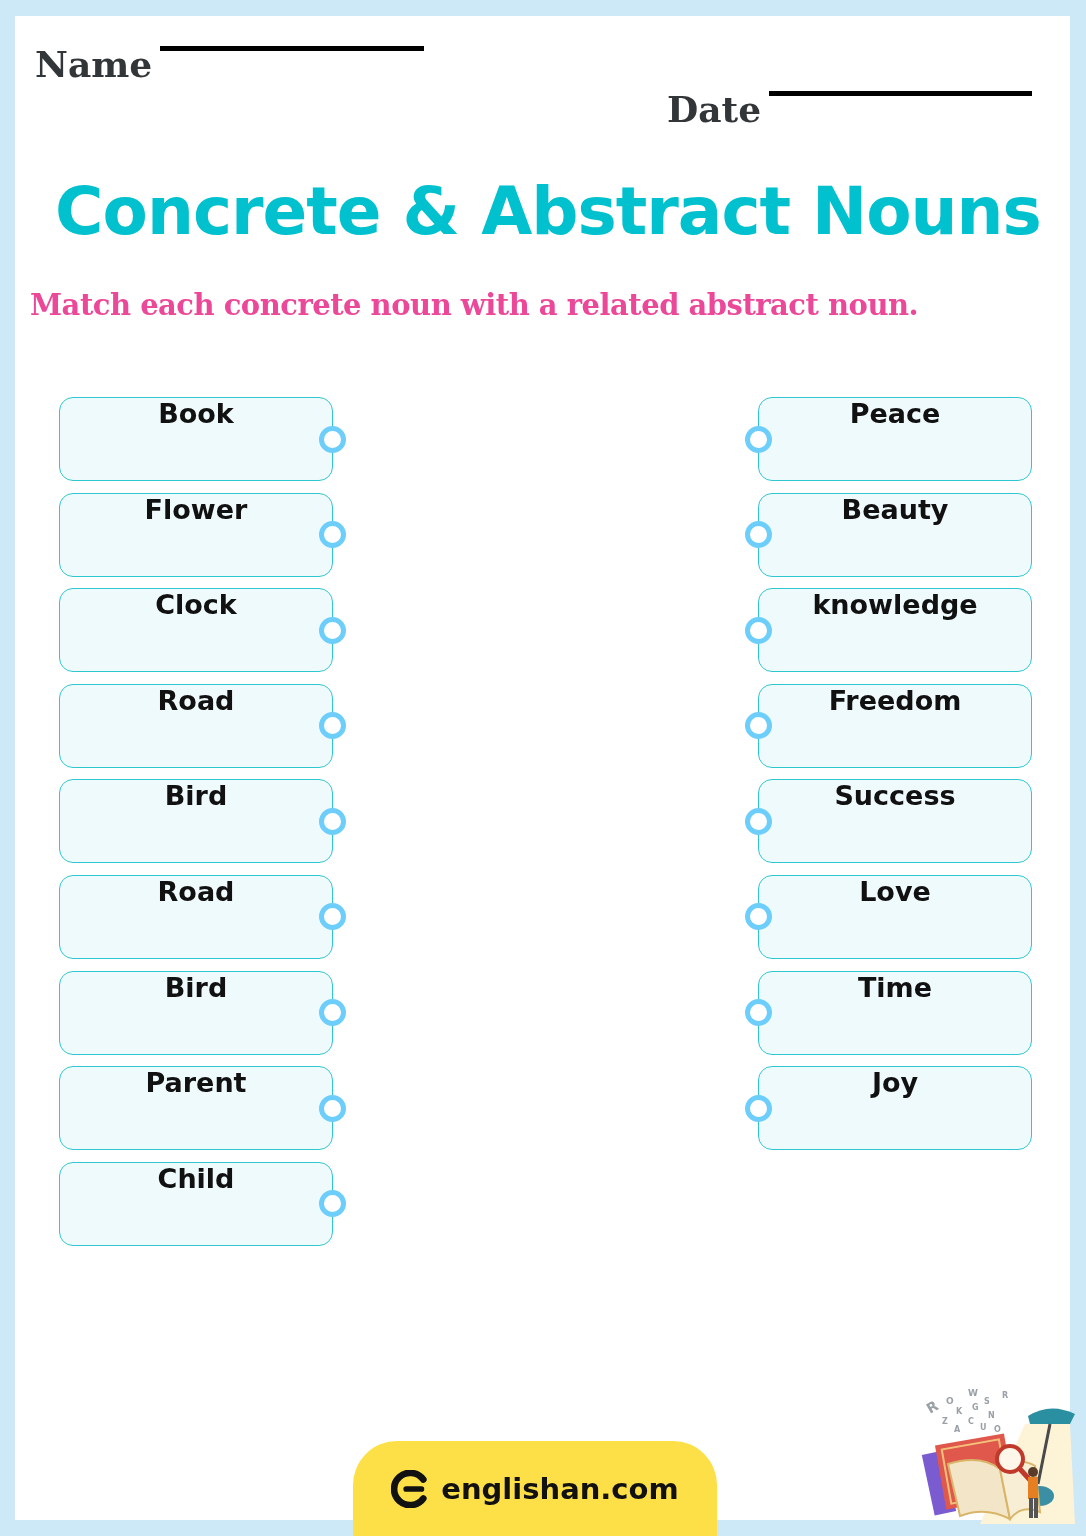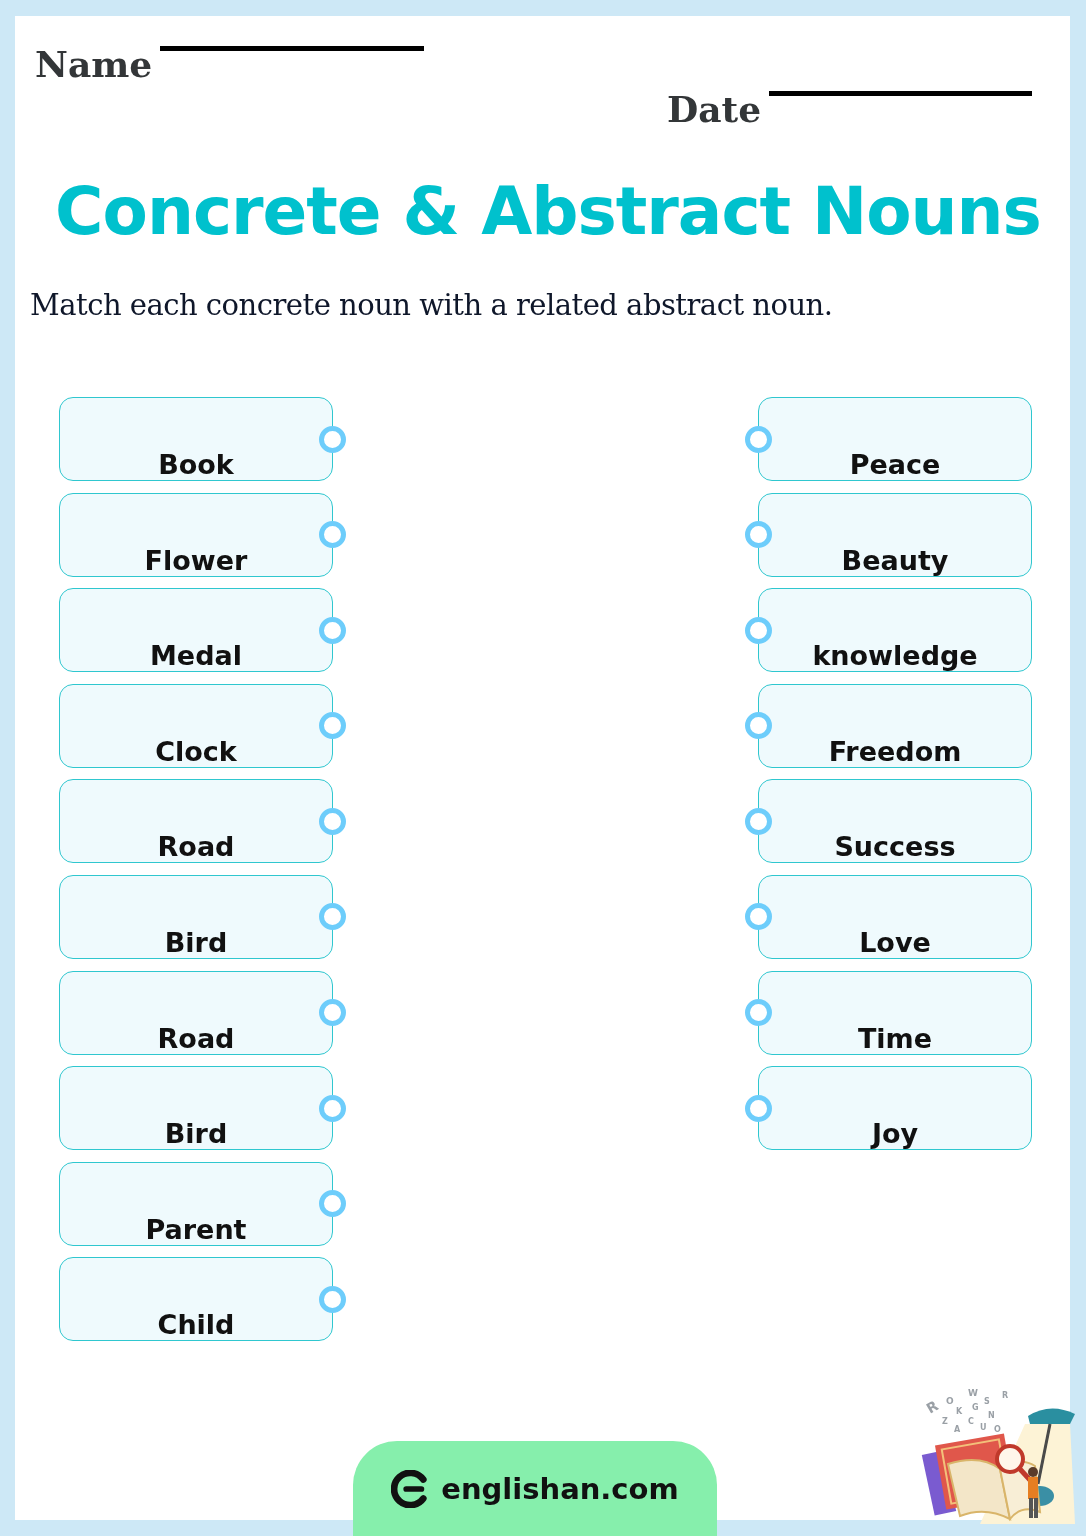--- a/index.html
+++ b/index.html
@@ -50,23 +50,23 @@
     letter-spacing: -1px;
     color: #00c1cd;
     line-height: 1.1;
     margin-left: 11px;
   }
   .instruction {
     position: absolute;
     left: 15px;
     top: 272px;
     font-family: "DejaVu Serif", serif;
-    font-weight: normal;
+    font-weight: bold;
     font-size: 29px;
-    color: #0f172a;
+    color: #ec4899;
     letter-spacing: -0.5px;
   }
 
   .column {
     position: absolute;
     top: 381px;
     width: 274px;
   }
   .column-left { left: 44px; }
   .column-right { left: 743px; }
@@ -74,21 +74,21 @@
   .word-box {
     position: relative;
     width: 274px;
     height: 84px;
     box-sizing: border-box;
     border: 1.5px solid #2fc7cf;
     border-radius: 14px;
     background: #effafd;
     margin-bottom: 11.6px;
     display: flex;
-    align-items: flex-end;
+    align-items: flex-start;
     justify-content: center;
     font-family: "DejaVu Sans", sans-serif;
     font-weight: bold;
     font-size: 27px;
     color: #111;
     cursor: pointer;
   }
   .connector {
     position: absolute;
     top: 50%;
@@ -98,21 +98,21 @@
     border-radius: 50%;
     background: #ffffff;
   }
   .column-left .connector { right: -14px; }
   .column-right .connector { left: -14px; }
 
   .footer-tab {
     position: absolute;
     left: 353px; top: 1441px;
     width: 364px; height: 95px;
-    background: #86efac;
+    background: #fde047;
     border-radius: 44px 44px 0 0;
     display: flex;
     align-items: center;
     justify-content: center;
     box-sizing: border-box;
   }
   .footer-logo {
     width: 38px; height: 38px;
     margin-right: 12px;
   }
@@ -147,24 +147,20 @@
 
   <div class="instruction">Match each concrete noun with a related abstract noun.</div>
 
   <div class="column column-left">
     <div class="word-box">
         <span>Book</span>
         <span class="connector"></span>
       </div>
     <div class="word-box">
         <span>Flower</span>
-        <span class="connector"></span>
-      </div>
-    <div class="word-box">
-        <span>Medal</span>
         <span class="connector"></span>
       </div>
     <div class="word-box">
         <span>Clock</span>
         <span class="connector"></span>
       </div>
     <div class="word-box">
         <span>Road</span>
         <span class="connector"></span>
       </div>

